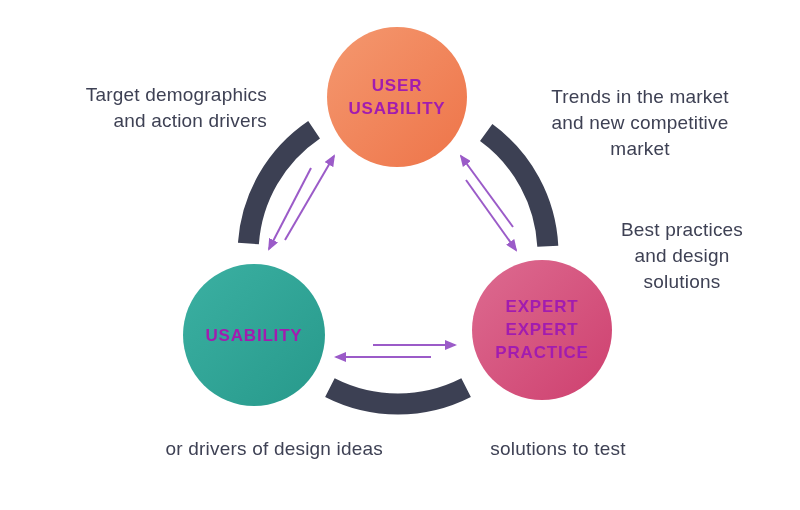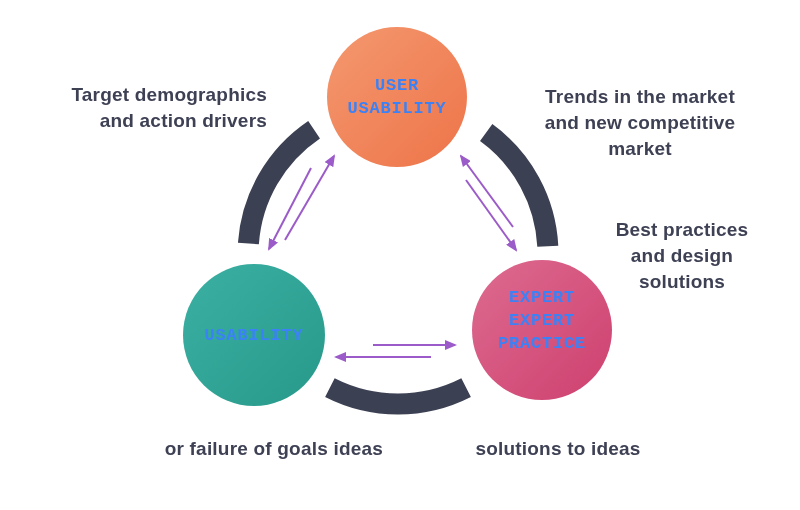--- a/index.html
+++ b/index.html
@@ -9,35 +9,34 @@
     background:#ffffff;
     font-family:"Liberation Sans", sans-serif;
     overflow:hidden;
   }
   .stage svg{position:absolute;left:0;top:0;}
   .side-label{
     position:absolute;
     color:#3E4154;
     font-size:19px;
     line-height:26px;
-    font-weight:700;
+    font-weight:400;
     letter-spacing:0.2px;
   }
   .side-label .ln{display:block;}
   .align-right{text-align:right;}
   .align-left{text-align:center;}
   .node-text{
     position:absolute;
-    color:#3b82f6;
+    color:#a21caf;
     font-size:17px;
     line-height:23px;
     font-weight:700;
     letter-spacing:0.8px;
     text-align:center;
-    font-family:Liberation Mono, monospace;
   }
   .node-text .ln{display:block;}
 </style>
 </head>
 <body>
 
 <div class="stage">
 
   <svg width="800" height="510" viewBox="0 0 800 510">
     <defs>
@@ -76,21 +75,21 @@
     <circle cx="542" cy="330" r="70" fill="url(#gradPink)"></circle>
   </svg>
 
   <div class="node-text" style="left:317px;top:74px;width:160px">
     <span class="ln">USER</span>
     <span class="ln">USABILITY</span>
   </div>
   <div class="node-text" style="left:174px;top:324px;width:160px">
     <span class="ln">USABILITY</span>
   </div>
-  <div class="node-text" style="left:462px;top:286px;width:160px">
+  <div class="node-text" style="left:462px;top:295px;width:160px">
     <span class="ln">EXPERT</span>
     <span class="ln">EXPERT</span>
     <span class="ln">PRACTICE</span>
   </div>
 
   <div class="side-label align-right" style="left:27px;top:82px;width:240px">
     <span class="ln">Target demographics</span>
     <span class="ln">and action drivers</span>
   </div>
 
@@ -101,20 +100,20 @@
   </div>
 
 
   <div class="side-label align-left" style="left:592px;top:217px;width:180px">
     <span class="ln">Best practices</span>
     <span class="ln">and design</span>
     <span class="ln">solutions</span>
   </div>
 
   <div class="side-label align-right" style="left:123px;top:436px;width:260px">
-    <span class="ln">or failure of goals ideas</span>
+    <span class="ln">or drivers of design ideas</span>
   </div>
 
   <div class="side-label align-left" style="left:448px;top:436px;width:220px">
-    <span class="ln">solutions to ideas</span>
+    <span class="ln">solutions to test</span>
   </div>
 
 </div>
 
 </body></html>

